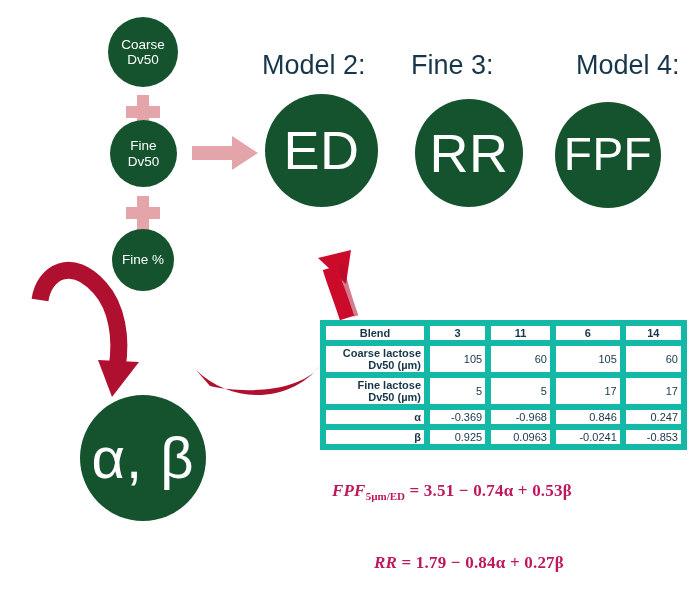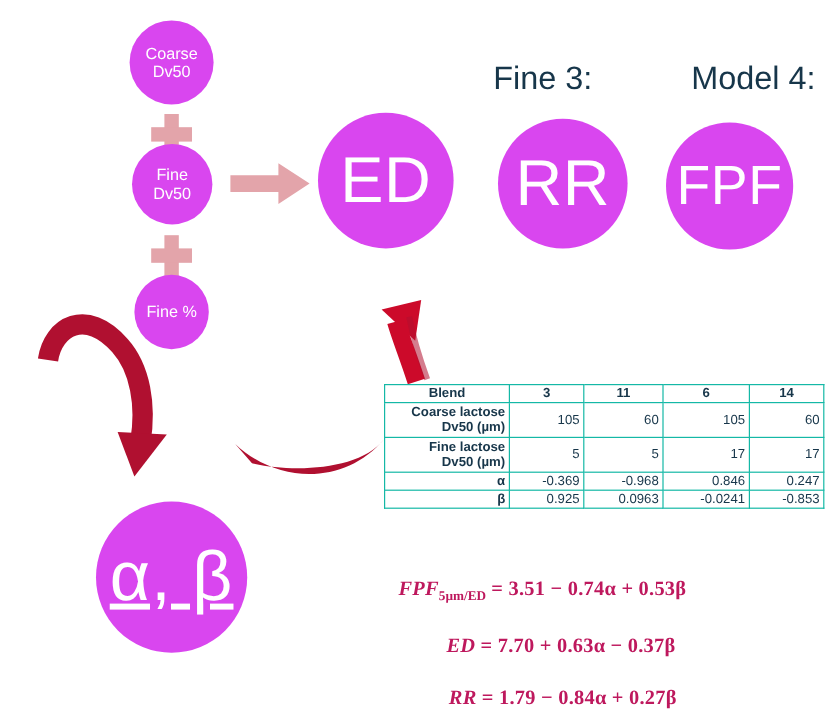--- a/index.html
+++ b/index.html
@@ -17,21 +17,21 @@
     width: 697px;
     height: 603px;
     background: #ffffff;
     overflow: hidden;
   }
 
   
   .circle {
     position: absolute;
     border-radius: 50%;
-    background: #d946ef;
+    background: #14532d;
     color: #ffffff;
     display: flex;
     align-items: center;
     justify-content: center;
     text-align: center;
     line-height: 1.12;
     font-family: "Liberation Sans", sans-serif;
     box-sizing: border-box;
   }
   .circle.small { font-size: 13.5px; }
@@ -85,21 +85,21 @@
     left: 320px;
     top: 320px;
     width: 367px;
     border-collapse: collapse;
     background: #ffffff;
     font-family: "Liberation Sans", sans-serif;
     font-size: 11px;
     color: #17364a;
   }
   .blend-table td, .blend-table th {
-    border: 1px solid #14b8a6;
+    border: 6px solid #14b8a6;
     padding: 1px 3px;
     box-sizing: border-box;
   }
   .blend-table th {
     font-weight: bold;
     text-align: center;
     color: #17364a;
   }
   .blend-table td.rowhead {
     font-weight: bold;
@@ -155,24 +155,25 @@
   </div>
 
   <div class="plus" style="left:126px; top:196px;"></div>
 
   <div class="circle small" style="left:112px; top:229px; width:62px; height:62px;">
     <span>Fine %</span>
   </div>
 
   <div class="model1-label" style="left:6px; top:265px;">Model 1</div>
 
-  <div class="circle ab" style="left:80px; top:418px; width:126px; height:126px;text-decoration:underline;">
+  <div class="circle ab" style="left:80px; top:395px; width:126px; height:126px;">
     <span>α, β</span>
   </div>
 
+  <div class="model-heading" style="left:262px; top:50px;">Model 2:</div>
   <div class="model-heading" style="left:411px; top:50px;">Fine 3:</div>
   <div class="model-heading" style="left:576px; top:50px;">Model 4:</div>
 
   <div class="circle big" style="left:265px; top:94px; width:113px; height:113px;">
     <span>ED</span>
   </div>
   <div class="circle big" style="left:415px; top:99px; width:108px; height:108px;">
     <span>RR</span>
   </div>
   <div class="circle big" style="left:555px; top:102px; width:106px; height:106px;">
@@ -247,21 +248,18 @@
         <td class="val">-0.0241</td>
         <td class="val">-0.853</td>
       </tr>
     </tbody>
   </table>
 
   <div class="equation" style="left:332px; top:481px;">
     <span>FPF</span><sub>5µm/ED</sub><span class="rm"> = 3.51 − 0.74α + 0.53β</span>
   </div>
 
-  <div class="equation" style="left:372px; top:528px;">
-    <span>ED</span><span class="rm"> = 7.70 + 0.63α − 0.37β</span>
-  </div>
-
-  <div class="equation" style="left:374px; top:572px;">
+
+  <div class="equation" style="left:374px; top:553px;">
     <span>RR</span><span class="rm"> = 1.79 − 0.84α + 0.27β</span>
   </div>
 
 </div>
 
 </body></html>

